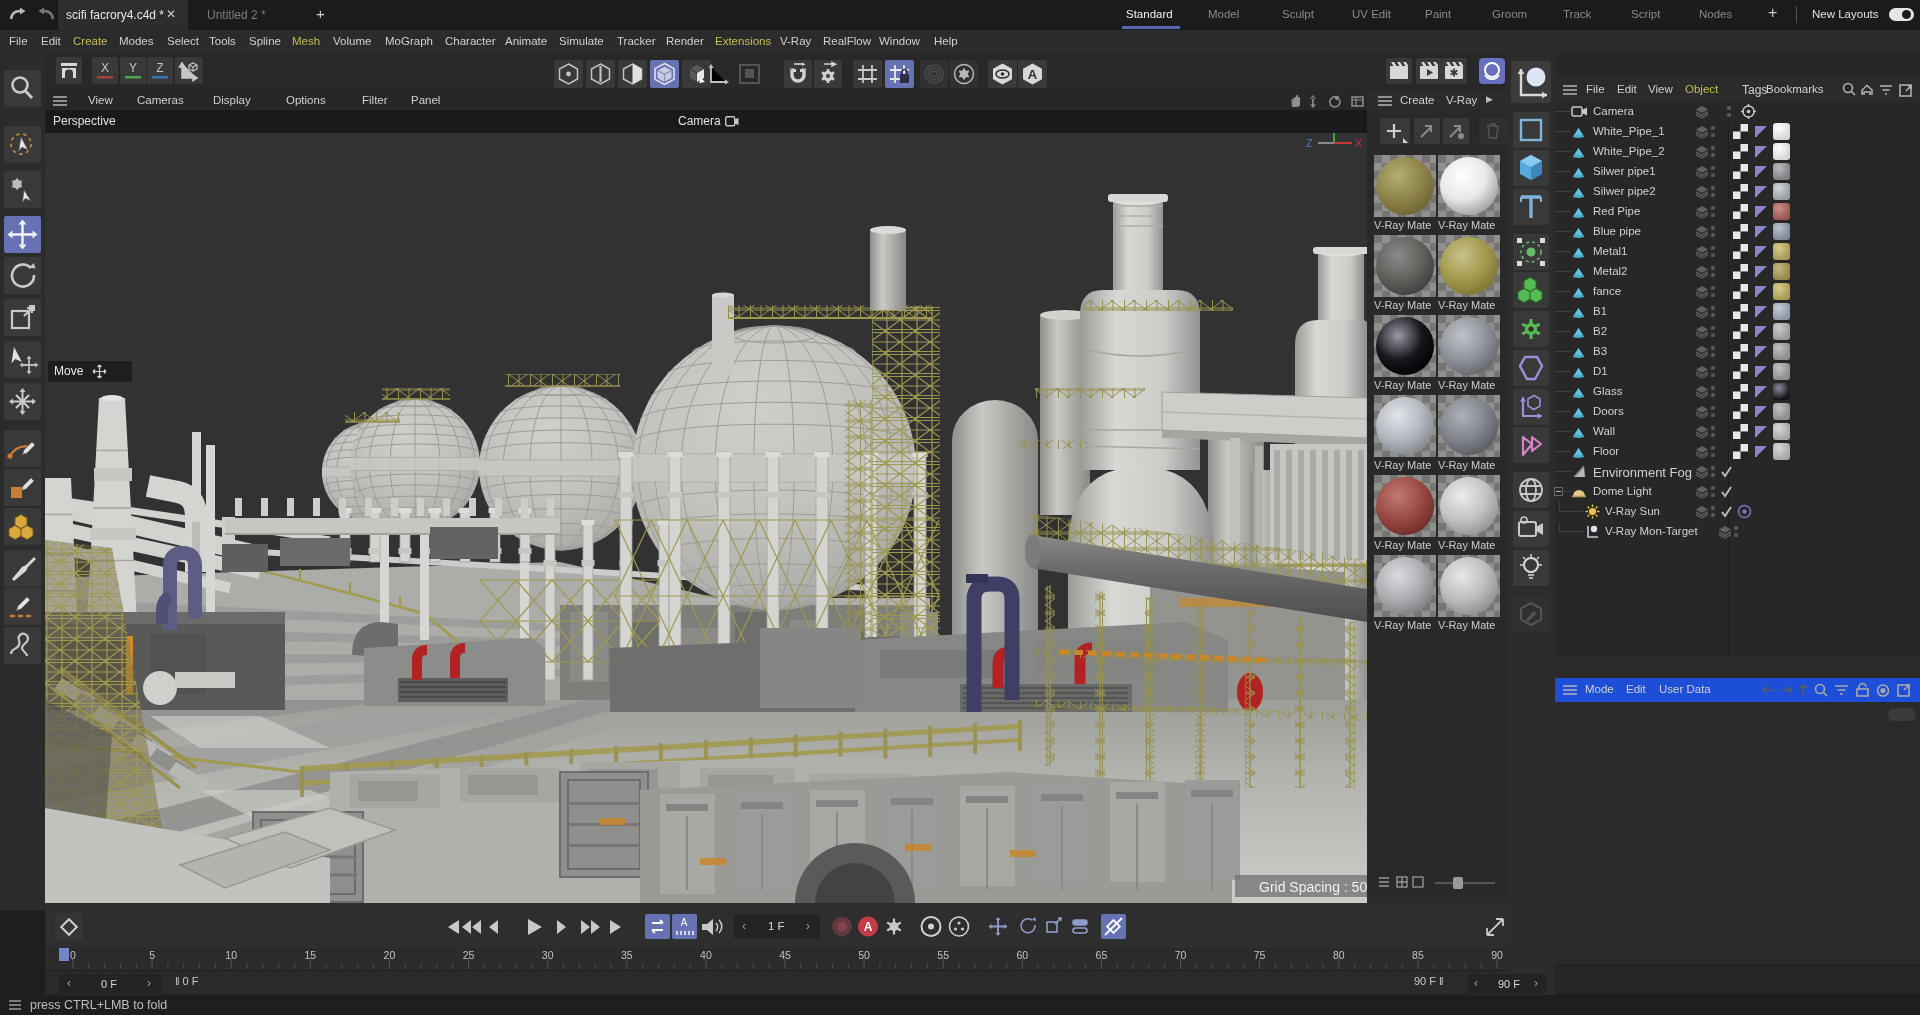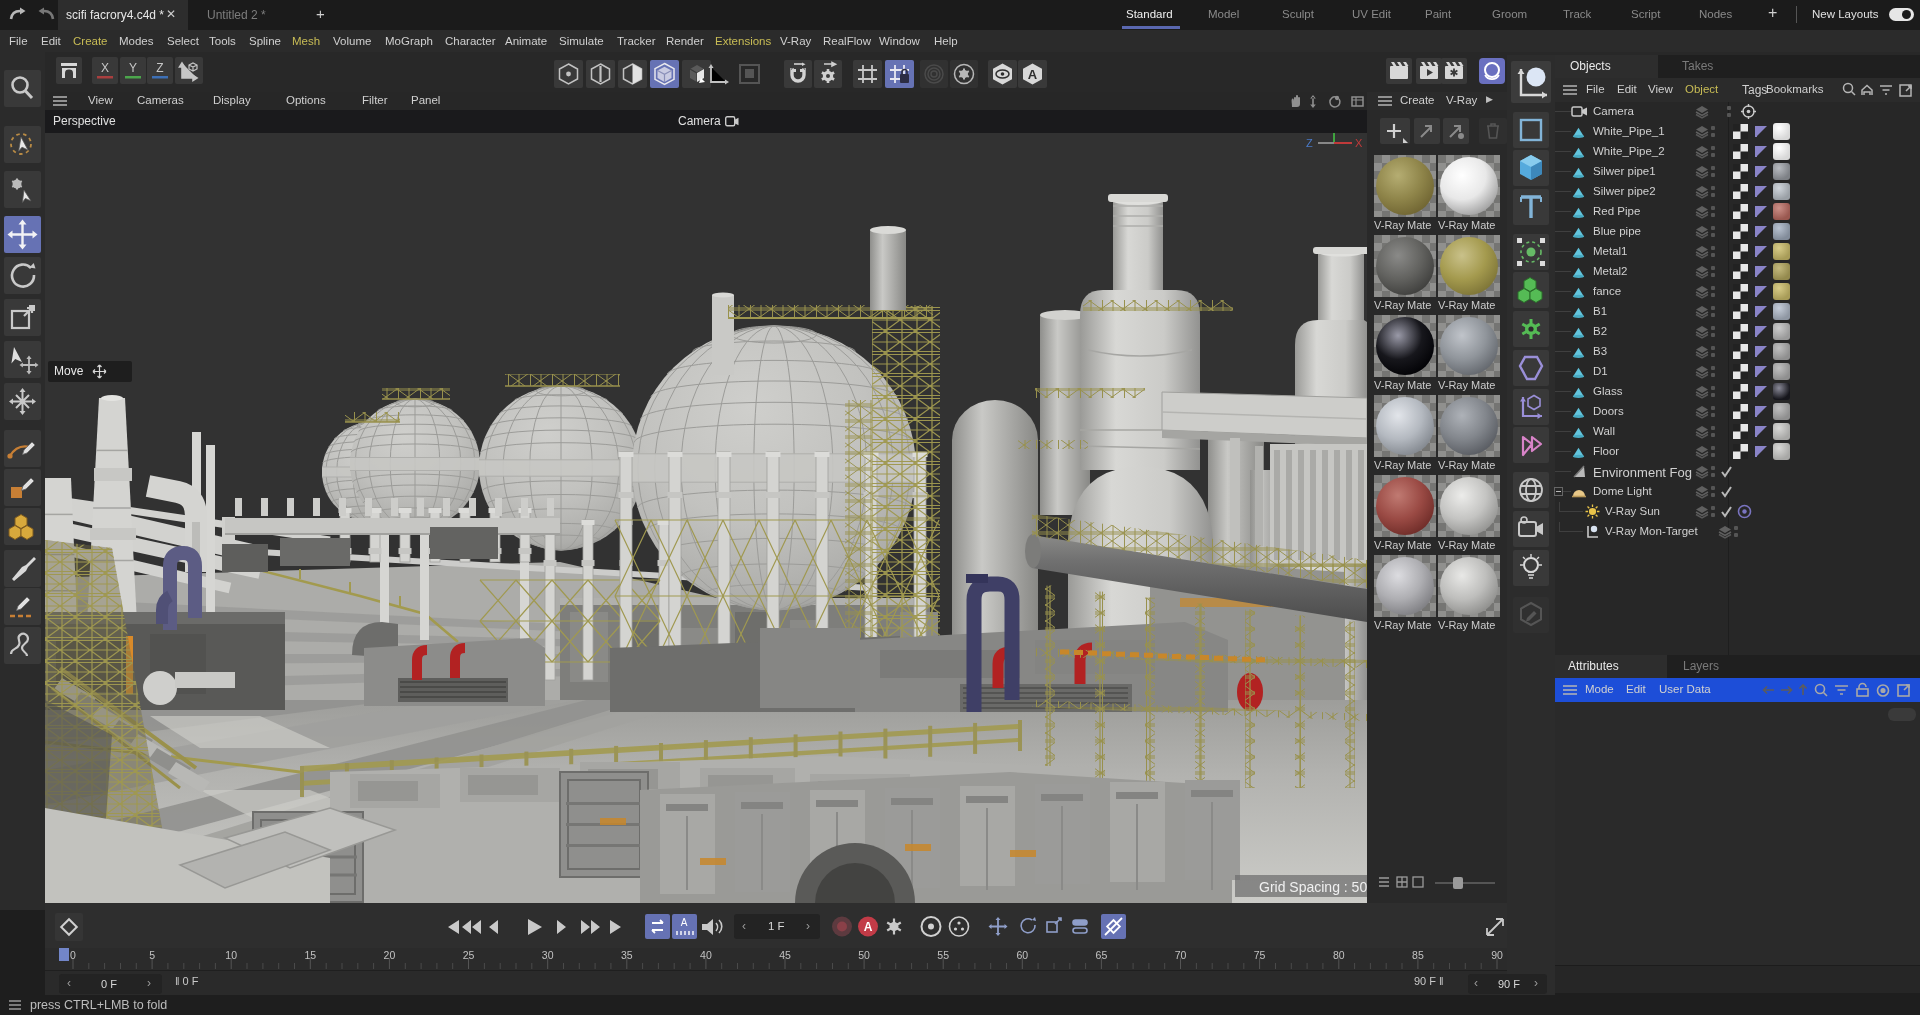--- a/index.html
+++ b/index.html
@@ -1289,25 +1289,20 @@
       </svg>
   </div>
   <div class="tile" style="left:6px;top:542px;width:36px;height:36px;background:#303030">
     <svg width="36" height="36" viewBox="0 0 36 36">
         <path d="M18 6l10 5.5v11L18 28 8 22.5v-11z" fill="none" stroke="#555" stroke-width="2"></path>
         <path d="M14 21l7-7 2.5 2.5-7 7-3.5 1z" fill="#555"></path>
       </svg>
   </div>
 </div>
 <div id="objects" class="abs">
-  <div class="abs" style="left:0;top:0;width:365px;height:23px;background:#1f1f1f">
-    <div class="abs" style="left:0;top:0;width:103px;height:23px;background:#2d2d2d"></div>
-    <span class="abs" style="left:15px;top:4px;color:#e8e8e8;font-size:12px">Objects</span>
-    <span class="abs" style="left:127px;top:4px;color:#7a7a7a;font-size:12px">Takes</span>
-  </div>
   <div class="abs" style="left:0;top:23px;width:365px;height:24px;background:#2b2b2b">
     <svg class="abs" style="left:7px;top:6px" width="16" height="12" viewBox="0 0 16 12">
         <path d="M1 2h14M1 6h14M1 10h14" stroke="#b5b5b5" stroke-width="1.7"></path>
       </svg>
     <span class="abs" style="left:31px;top:5px;color:#d0d0d0;font-size:11.5px">File</span>
     <span class="abs" style="left:62px;top:5px;color:#d0d0d0;font-size:11.5px">Edit</span>
     <span class="abs" style="left:93px;top:5px;color:#d0d0d0;font-size:11.5px">View</span>
     <span class="abs" style="left:130px;top:5px;color:#c8bc55;font-size:11.5px">Object</span>
     <span class="abs" style="left:187px;top:5px;color:#d0d0d0;font-size:12px">Tags</span>
     <span class="abs" style="left:211px;top:5px;color:#d0d0d0;font-size:11.5px">Bookmarks</span>
@@ -1844,25 +1839,20 @@
           <path d="M7 1l6 3.5L7 8 1 4.5z" fill="#606060"></path>
           <path d="M1 7l6 3.5L13 7" fill="none" stroke="#606060" stroke-width="1.5"></path>
           <path d="M1 9.5l6 3.5 6-3.5" fill="none" stroke="#585858" stroke-width="1.5"></path>
         </svg>
         <div class="abs" style="left:179px;top:4px;width:4px;height:4px;background:#555;border-radius:1px"></div>
         <div class="abs" style="left:179px;top:11px;width:4px;height:4px;background:#555;border-radius:1px"></div>
       </div>
     </div>
 </div>
 <div id="attrs" class="abs">
-  <div class="abs" style="left:0;top:0;width:365px;height:23px;background:#1f1f1f">
-    <div class="abs" style="left:0;top:0;width:112px;height:23px;background:#2d2d2d"></div>
-    <span class="abs" style="left:13px;top:4px;color:#e8e8e8;font-size:12px">Attributes</span>
-    <span class="abs" style="left:128px;top:4px;color:#7a7a7a;font-size:12px">Layers</span>
-  </div>
   <div class="abs" style="left:0;top:23px;width:365px;height:24px;background:#1d4ed8">
     <svg class="abs" style="left:7px;top:6px" width="16" height="12" viewBox="0 0 16 12">
         <path d="M1 2h14M1 6h14M1 10h14" stroke="#b5b5b5" stroke-width="1.7"></path>
       </svg>
     <span class="abs" style="left:30px;top:5px;color:#d0d0d0;font-size:11.5px">Mode</span>
     <span class="abs" style="left:71px;top:5px;color:#d0d0d0;font-size:11.5px">Edit</span>
     <span class="abs" style="left:104px;top:5px;color:#d0d0d0;font-size:11.5px">User Data</span>
     <svg class="abs" style="left:206px;top:4px" width="155" height="17" viewBox="0 0 155 17">
       <g fill="none" stroke="#5c5c5c" stroke-width="1.6">
         <path d="M13 8H3M6 4.5L2.5 8 6 11.5"></path>

